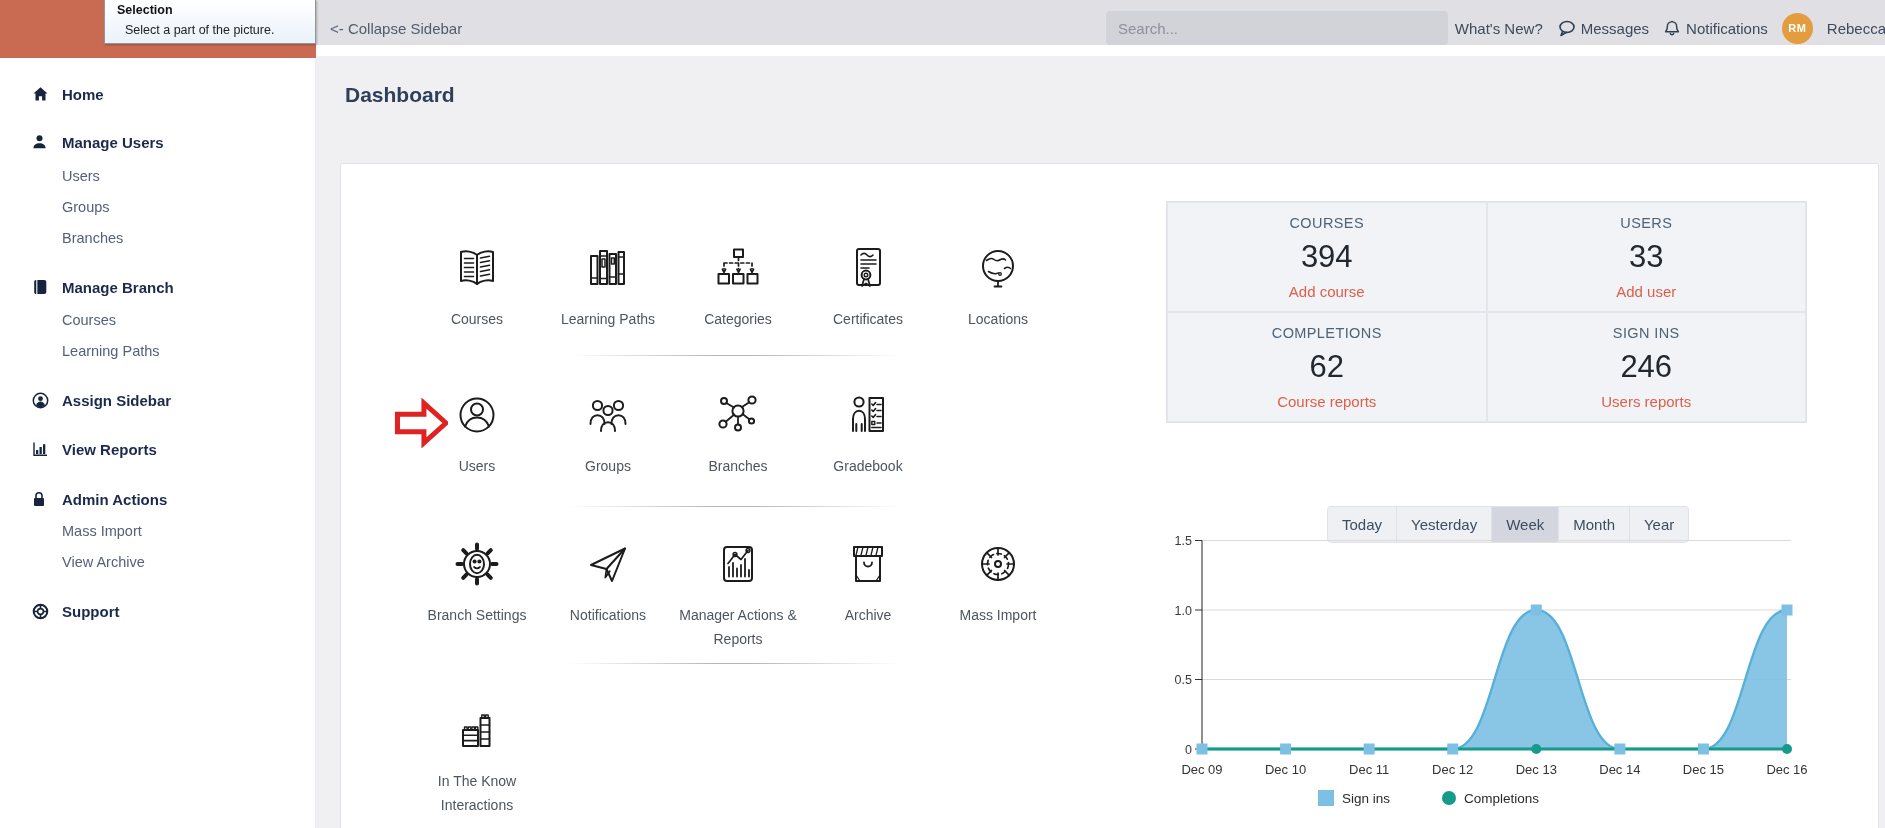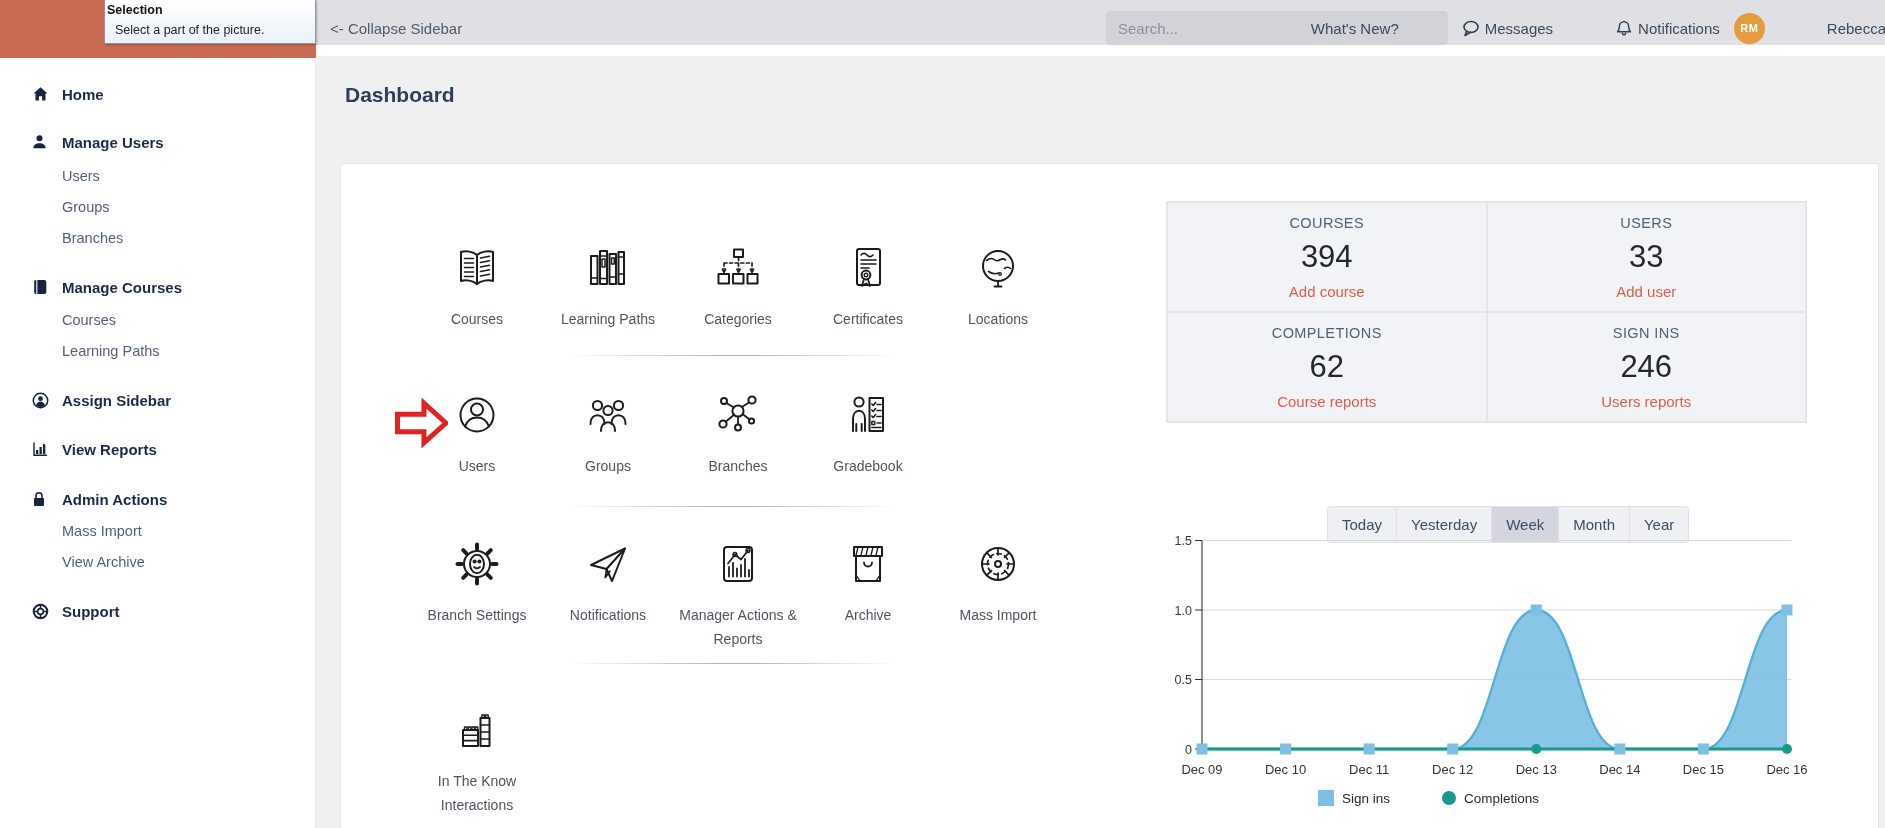--- a/index.html
+++ b/index.html
@@ -12,33 +12,33 @@
   .topbar { position:absolute; left:0; top:0; width:1885px; height:45px;
     background:#e0e0e4; z-index:2; }
   .collapse { position:absolute; left:330px; top:0; height:56px; display:flex;
     align-items:center; color:#505b6b; font-size:15px; cursor:default; }
   .search { position:absolute; left:1106px; top:11px; width:342px; height:34px;
     background:#d2d2d9; border:none; border-radius:4px; padding:0 12px;
     font-size:15px; color:#3c4657; font-family:"Liberation Sans",sans-serif; }
   .search::placeholder { color:#8f8f9d; }
   .tb-right { position:absolute; right:-6px; top:0; height:56px; display:flex;
     align-items:center; gap:14px; color:#3d4a5c; font-size:15px; }
-  .tb-item { display:flex; align-items:center; gap:5px; white-space:nowrap;margin-left:48px; }
+  .tb-item { display:flex; align-items:center; gap:5px; white-space:nowrap; }
   .tb-icon svg { display:block; }
   .avatar { width:31px; height:31px; border-radius:50%; background:#e39c3e;
     color:#fff; font-size:11px; font-weight:bold; display:flex;
     align-items:center; justify-content:center; letter-spacing:.5px; }
 
   
   .snip-bar { position:absolute; left:0; top:0; width:316px; height:58px;
     background:#c96b52; z-index:5; }
   .snip-tip { position:absolute; left:104px; top:0; width:212px; height:44px;
     background:linear-gradient(#ffffff, #eaf2fb); border:1px solid #939699;
     border-top:none; box-shadow:1px 1px 2px rgba(0,0,0,.25); z-index:6;
-    padding:3px 2px; }
+    padding:3px 12px; }
   .snip-tip .t { font-size:12.5px; font-weight:bold; color:#111; }
   .snip-tip .b { font-size:12.5px; color:#222; margin:6px 0 0 8px; }
 
   
   .sidebar { position:absolute; left:0; top:56px; width:316px; height:772px;
     background:#fff; border-right:1px solid #ececef; z-index:1; }
   .nav-row { position:absolute; left:0; width:316px; height:30px; display:flex;
     align-items:center; cursor:pointer;margin-left:8px; }
   .nav-row .nico { width:20px; margin-left:24px; color:#17243e; display:flex; }
   .nav-head span.lbl { font-size:15px; font-weight:bold; color:#1b2a4c; margin-left:10px; }
@@ -155,21 +155,21 @@
       <div class="nav-row nav-sub" style="top: 167px;">
         <span class="lbl">Branches</span>
       </div>
       <div class="nav-row nav-head" style="top: 216px;">
         <span class="nico">
           <svg width="16" height="16" viewBox="0 0 16 16">
             <path d="M4 1 H12.2 C13.4 1 14.3 1.9 14.3 3.1 V13 C14.3 14.2 13.4 15 12.2 15 H4 C3 15 2.2 14.2 2.2 13.2 V2.8 C2.2 1.8 3 1 4 1 Z" fill="#17243e"></path>
             <path d="M4.8 1 V15" stroke="#fff" stroke-width="1.1"></path>
           </svg>
         </span>
-        <span class="lbl">Manage Courses</span>
+        <span class="lbl">Manage Branch</span>
       </div>
       <div class="nav-row nav-sub" style="top: 249px;">
         <span class="lbl">Courses</span>
       </div>
       <div class="nav-row nav-sub" style="top: 280px;">
         <span class="lbl">Learning Paths</span>
       </div>
       <div class="nav-row nav-head" style="top: 329px;">
         <span class="nico">
           <svg width="17" height="17" viewBox="0 0 17 17">

